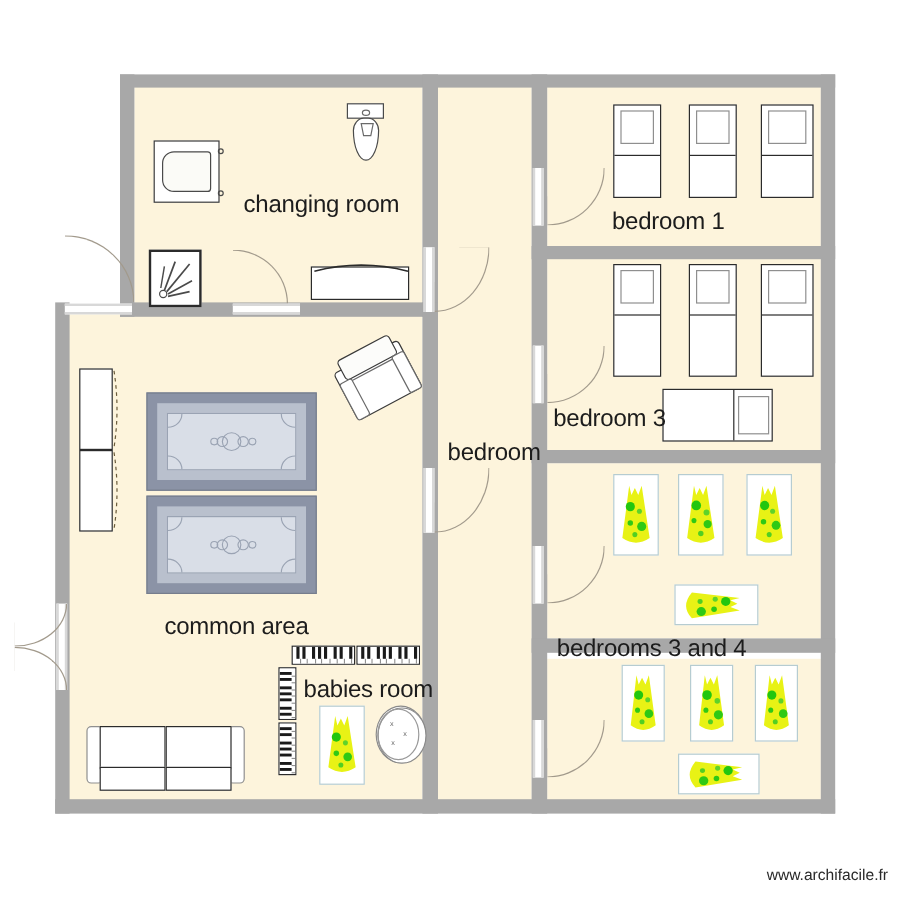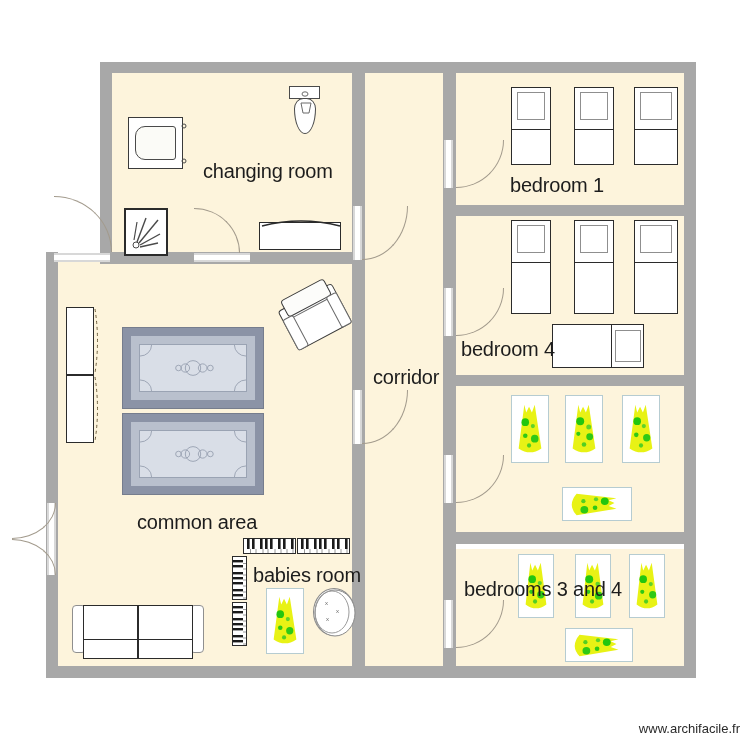--- a/index.html
+++ b/index.html
@@ -575,22 +575,22 @@
       <ellipse cx="20" cy="25" rx="17" ry="21" fill="none" stroke="#9a9a9a" stroke-width="1"></ellipse>
       <g fill="#6a6a6a" font-size="6" font-family="Liberation Sans, sans-serif">
         <text x="13" y="18">x</text>
         <text x="24" y="26">x</text>
         <text x="14" y="34">x</text>
       </g>
     </svg>
   </div>
 
   <div class="room-label" style="left:203px;top:160px;">changing room</div>
-  <div class="room-label" style="left:373px;top:366px;">corridor</div>
+  <div class="room-label" style="left:373px;top:366px;">bedroom</div>
   <div class="room-label" style="left:510px;top:174px;">bedroom 1</div>
-  <div class="room-label" style="left:461px;top:338px;">bedroom 4</div>
-  <div class="room-label" style="left:464px;top:530px;margin-top:48px;">bedrooms 3 and 4</div>
+  <div class="room-label" style="left:461px;top:338px;">bedroom 3</div>
+  <div class="room-label" style="left:464px;top:530px;">bedrooms 3 and 4</div>
   <div class="room-label" style="left:137px;top:511px;">common area</div>
   <div class="room-label" style="left:253px;top:564px;">babies room</div>
 
   <div class="watermark">www.archifacile.fr</div>
 
 </div>
 
 </body></html>

